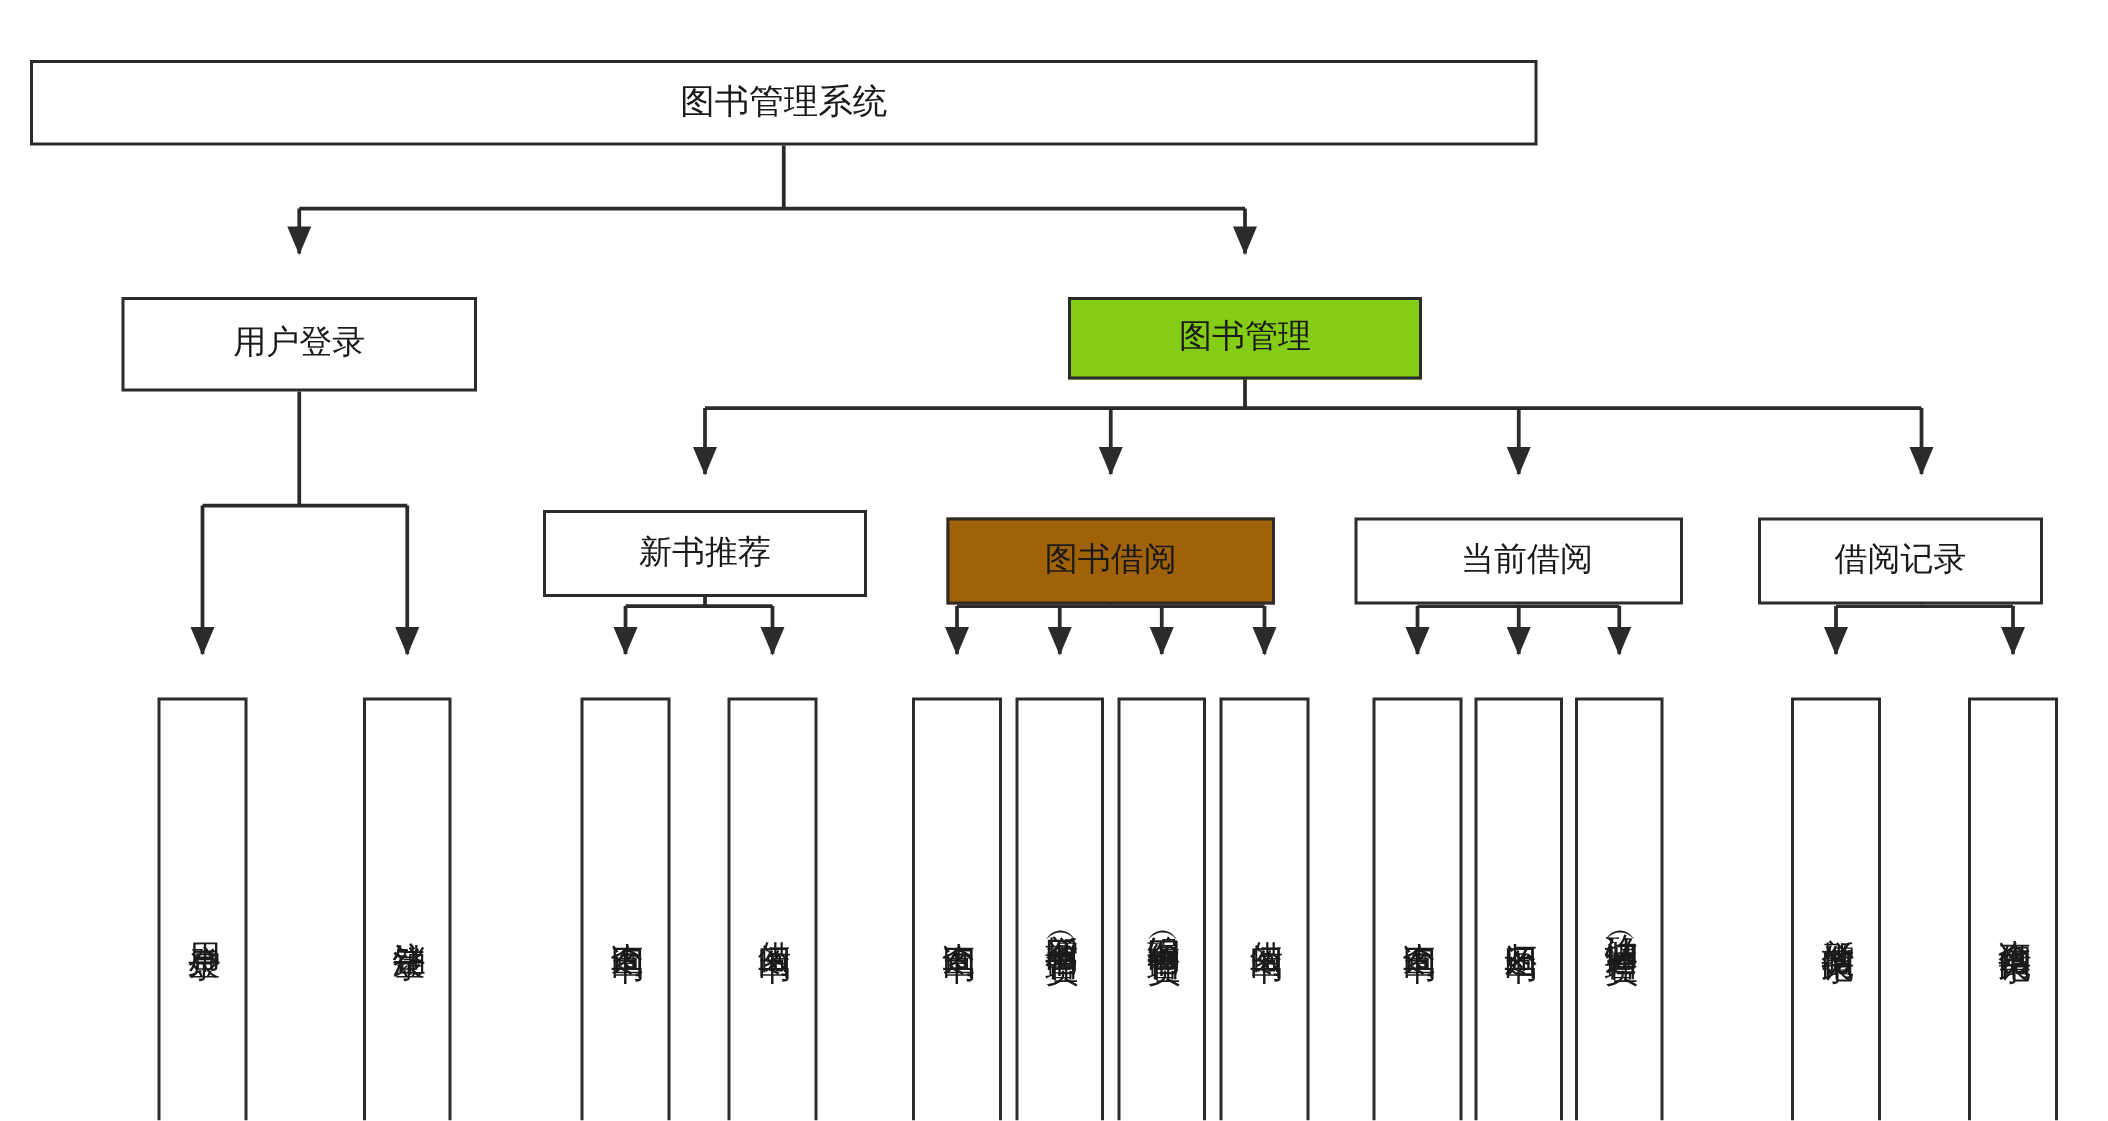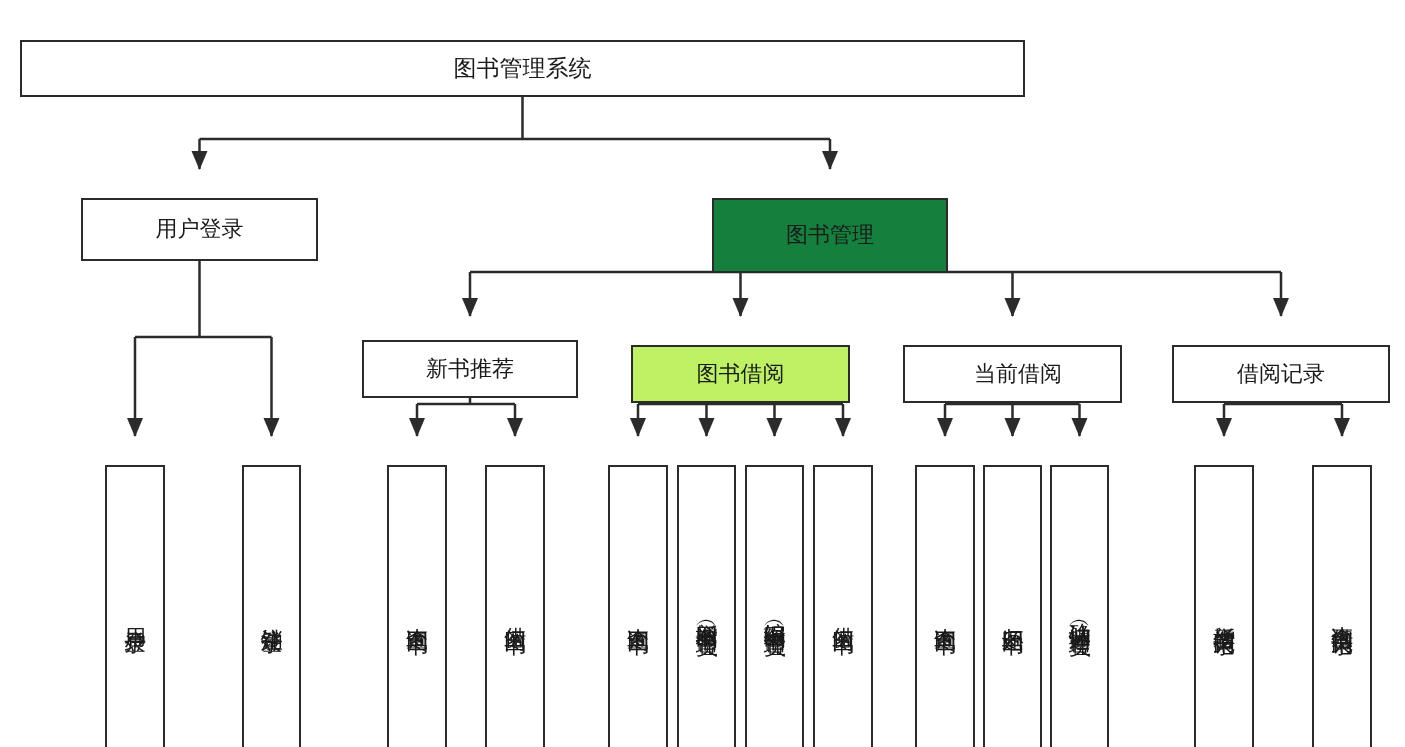--- a/index.html
+++ b/index.html
@@ -137,33 +137,33 @@
         <path d="M 1334 418 L 1350 418 L 1342 437 Z" fill="#2b2b2b"></path>
       </g>
     </svg>
   <div id="nodes">
       <div class="node horizontal root" style="left: 20px; top: 12px; width: 1005px; height: 57px; border-color: rgb(43, 43, 43); background: rgb(255, 255, 255);">
         <span class="node-label" style="color: rgb(26, 26, 26);">图书管理系统</span>
       </div>
       <div class="node horizontal" style="left: 81px; top: 170px; width: 237px; height: 63px; border-color: rgb(43, 43, 43); background: rgb(255, 255, 255);">
         <span class="node-label" style="color: rgb(26, 26, 26);">用户登录</span>
       </div>
-      <div class="node horizontal" style="left: 712px; top: 170px; width: 236px; height: 75px; border-color: rgb(43, 43, 43); background: #15803d;">
+      <div class="node horizontal" style="left: 712px; top: 170px; width: 236px; height: 55px; border-color: rgb(43, 43, 43); background: #84cc16;">
         <span class="node-label" style="color: rgb(26, 26, 26);">图书管理</span>
       </div>
       <div class="node horizontal" style="left: 362px; top: 312px; width: 216px; height: 58px; border-color: rgb(43, 43, 43); background: rgb(255, 255, 255);">
         <span class="node-label" style="color: rgb(26, 26, 26);">新书推荐</span>
       </div>
-      <div class="node horizontal" style="left: 631px; top: 317px; width: 219px; height: 58px; border-color: rgb(43, 43, 43); background: #bef264; justify-content: center;">
+      <div class="node horizontal" style="left: 631px; top: 317px; width: 219px; height: 58px; border-color: rgb(43, 43, 43); background: #a16207; justify-content: center;">
         <span class="node-label" style="color: rgb(26, 26, 26);">图书借阅</span>
       </div>
       <div class="node horizontal" style="left: 903px; top: 317px; width: 219px; height: 58px; border-color: rgb(43, 43, 43); background: rgb(255, 255, 255); padding-left: 11px;">
         <span class="node-label" style="color: rgb(26, 26, 26);">当前借阅</span>
       </div>
-      <div class="node horizontal" style="left: 1172px; top: 317px; width: 218px; height: 58px; border-color: rgb(43, 43, 43); background: rgb(255, 255, 255);">
+      <div class="node horizontal" style="left: 1172px; top: 317px; width: 190px; height: 58px; border-color: rgb(43, 43, 43); background: rgb(255, 255, 255);">
         <span class="node-label" style="color: rgb(26, 26, 26);">借阅记录</span>
       </div>
       <div class="node vertical" style="left: 105px; top: 437px; width: 60px; height: 298px; border-color: rgb(43, 43, 43); background: rgb(255, 255, 255);">
         <span class="node-label" style="color: rgb(26, 26, 26);">用户登录</span>
       </div>
       <div class="node vertical" style="left: 242px; top: 437px; width: 59px; height: 298px; border-color: rgb(43, 43, 43); background: rgb(255, 255, 255);">
         <span class="node-label" style="color: rgb(26, 26, 26);">注销登录</span>
       </div>
       <div class="node vertical" style="left: 387px; top: 437px; width: 60px; height: 298px; border-color: rgb(43, 43, 43); background: rgb(255, 255, 255);">
         <span class="node-label" style="color: rgb(26, 26, 26);">查询图书</span>

